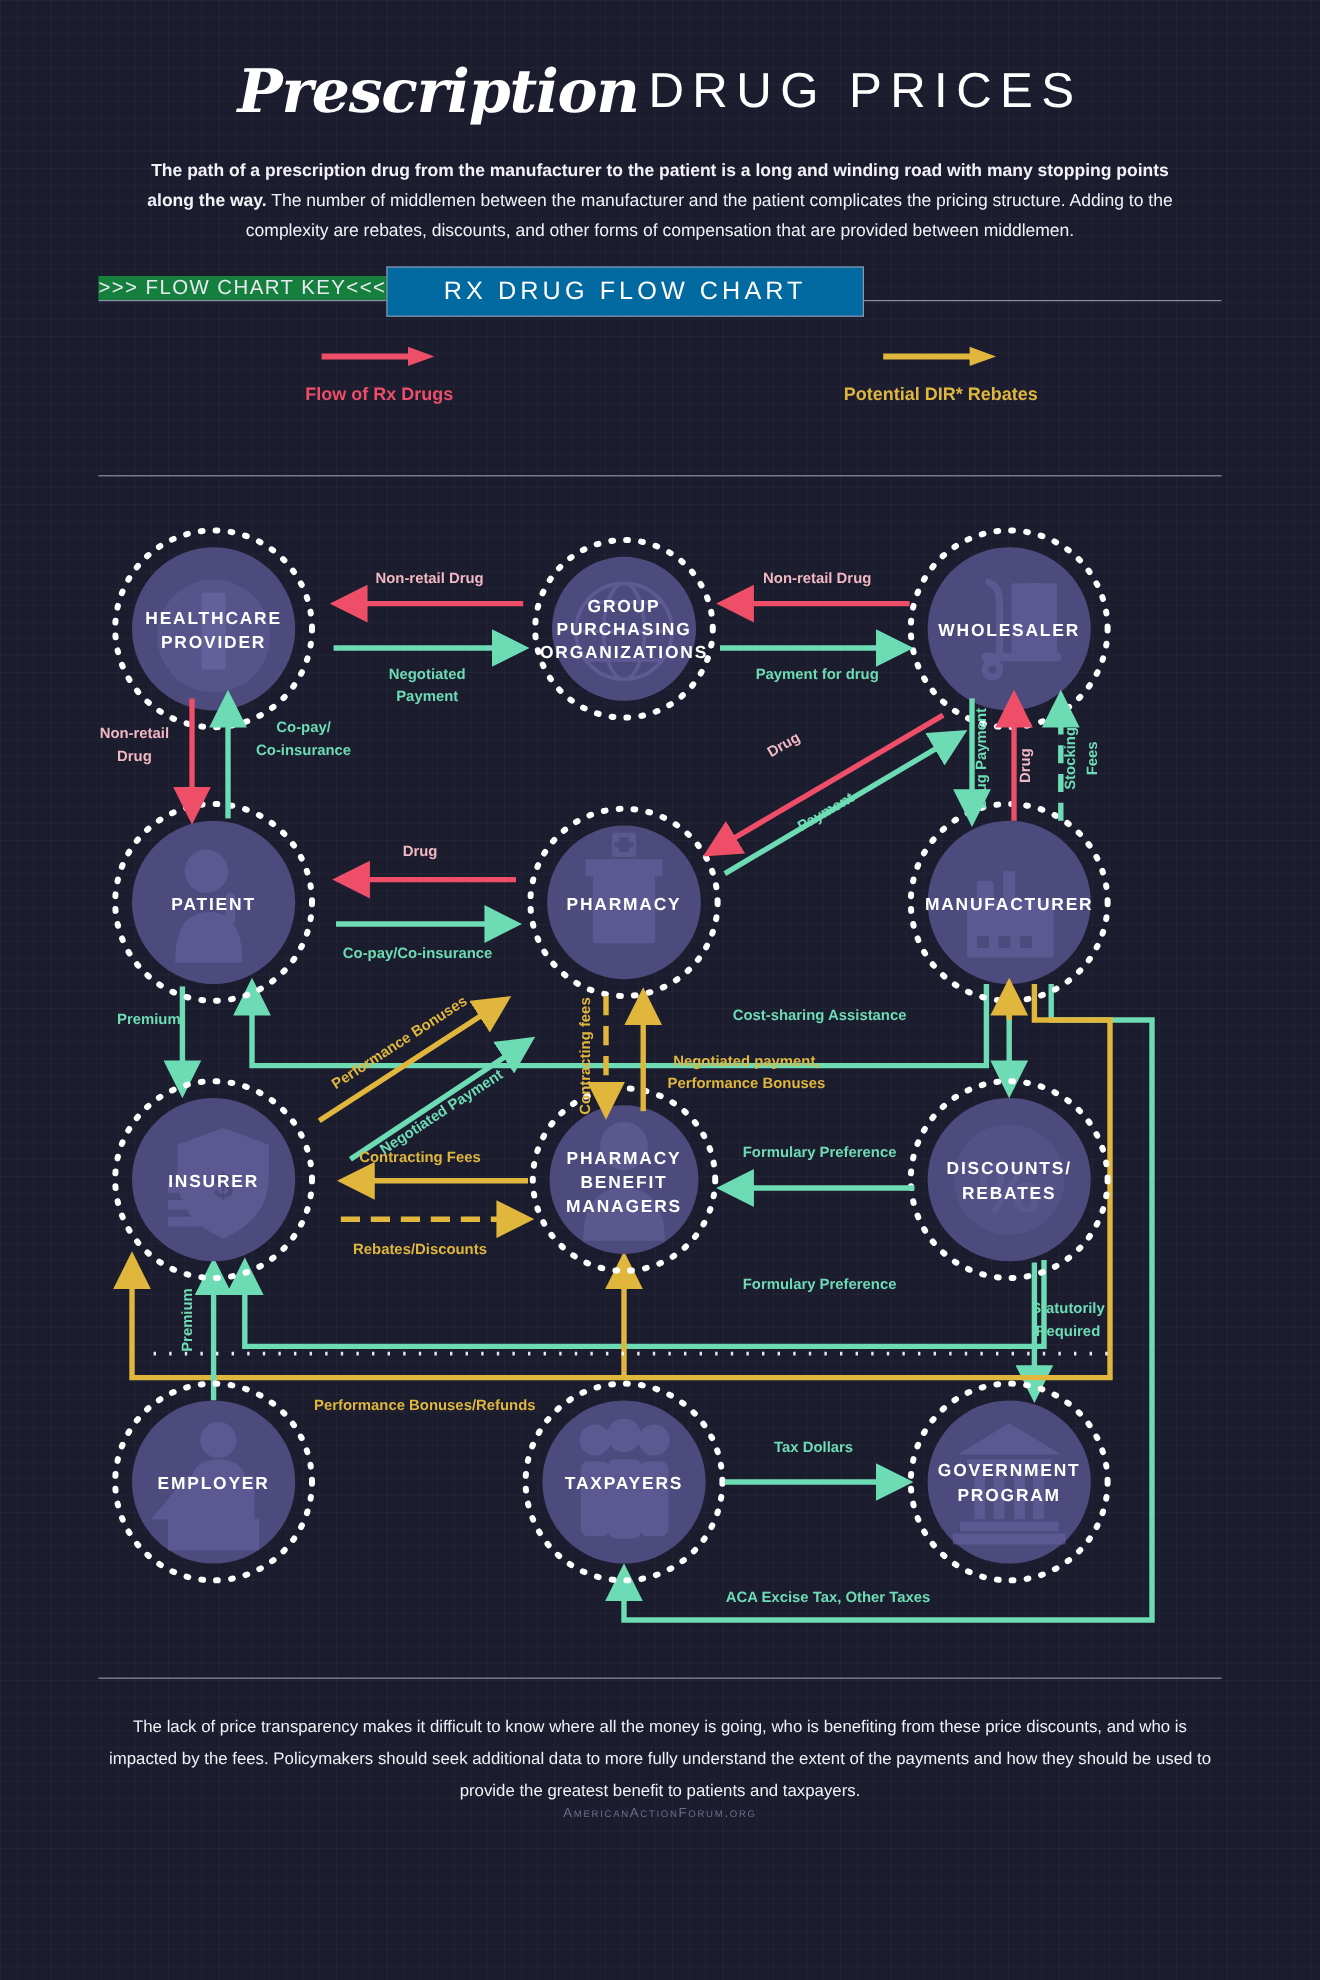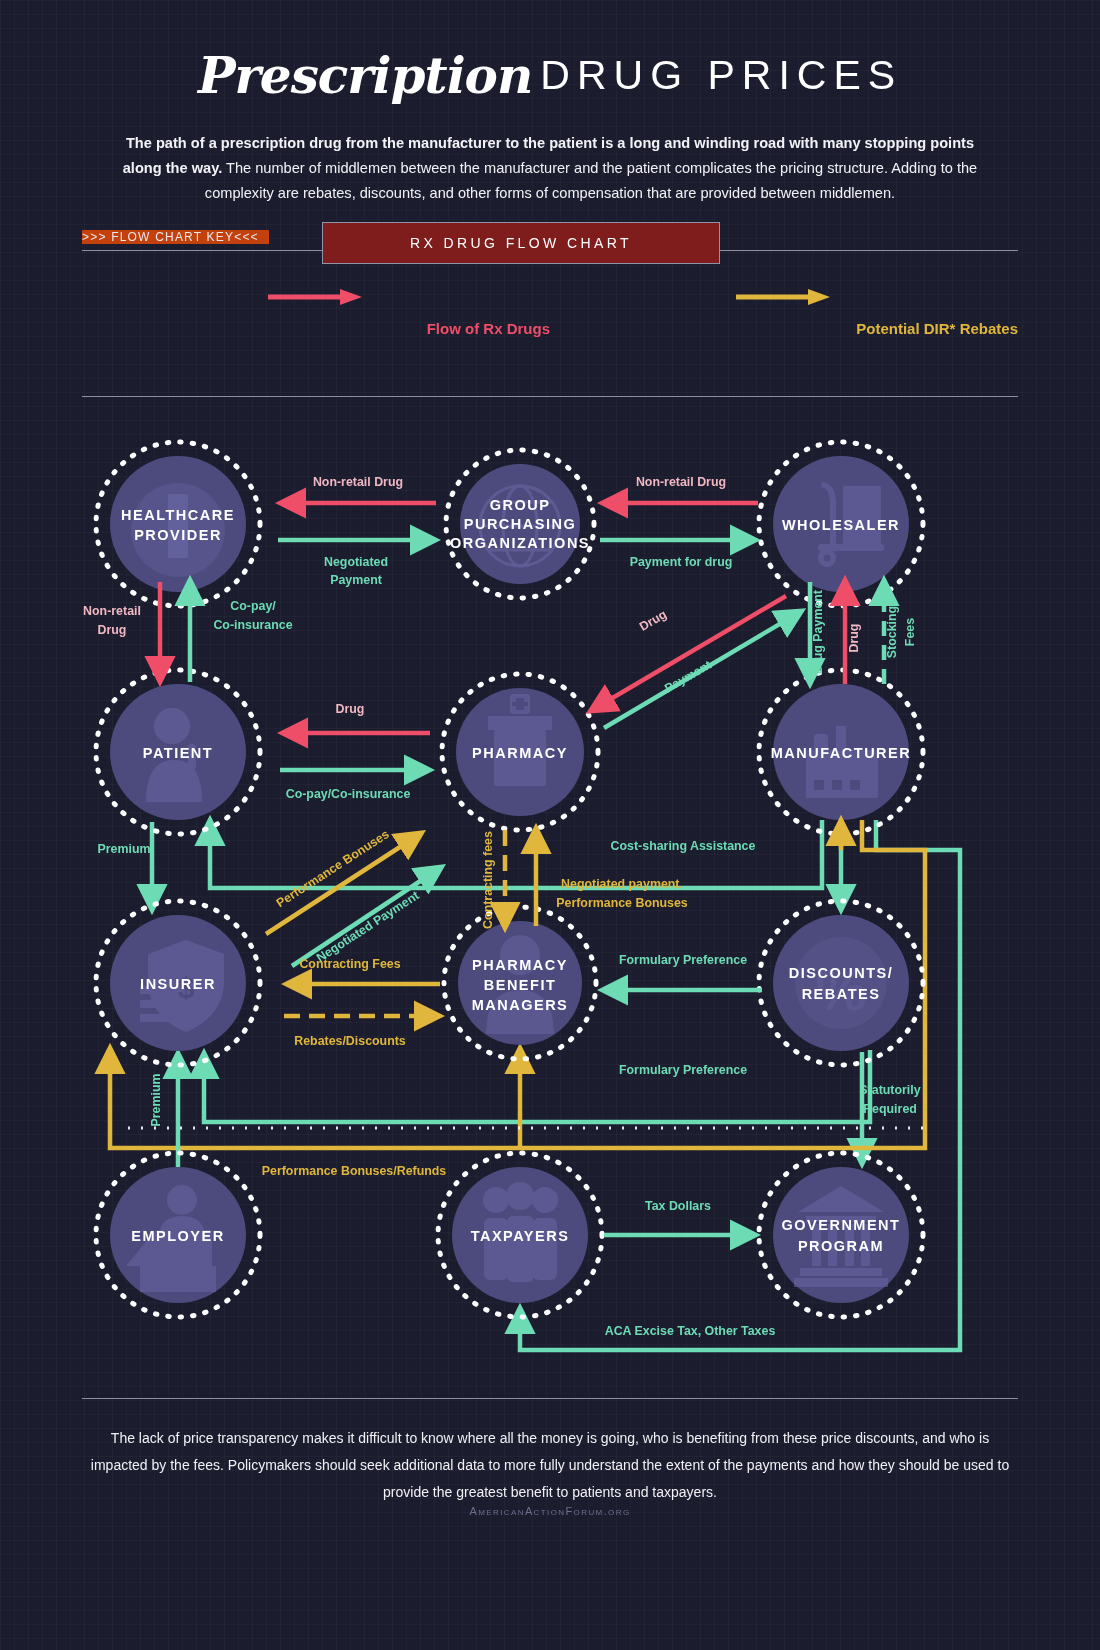--- a/index.html
+++ b/index.html
@@ -52,38 +52,38 @@
 
   
   .keyrow{
     position:absolute;left:82px;top:228px;width:936px;height:44px;
   }
   .keyrow .rule{
     position:absolute;left:0;right:0;top:22px;height:1px;background:#8d8fa6;
   }
   .keylabel{
     position:absolute;left:0;top:2px;
-    font-size:12px;letter-spacing:1.2px;color:#e9e9f2;
-    background:#c2410c;padding-right:10px;z-index:2;
+    font-size:17px;letter-spacing:1.2px;color:#e9e9f2;
+    background:#15803d;padding-right:10px;z-index:2;
   }
   .chartbox{
     position:absolute;left:240px;top:-6px;
     width:396px;height:40px;
-    border:1px solid #9193aa;background:#7f1d1d;
+    border:1px solid #9193aa;background:#0369a1;
     display:flex;align-items:center;justify-content:center;
-    font-size:14px;letter-spacing:3.4px;color:#fff;font-weight:300;
+    font-size:21px;letter-spacing:3.4px;color:#fff;font-weight:300;
     z-index:2;
   }
 
   
   .legend{
     position:absolute;left:82px;top:286px;width:936px;height:56px;
     display:flex;
   }
-  .leg{flex:1;text-align:right;position:relative;}
+  .leg{flex:1;text-align:center;position:relative;}
   .leg .arw{height:22px;display:flex;justify-content:center;align-items:center;}
   .leg .txt{font-size:15px;font-weight:bold;margin-top:12px;}
   .legnote{
     position:absolute;left:82px;top:348px;width:936px;
     text-align:center;font-size:13.5px;color:#eceaf3;
   }
   .divider{
     position:absolute;left:82px;width:936px;height:1px;background:#8d8fa6;
   }
 

